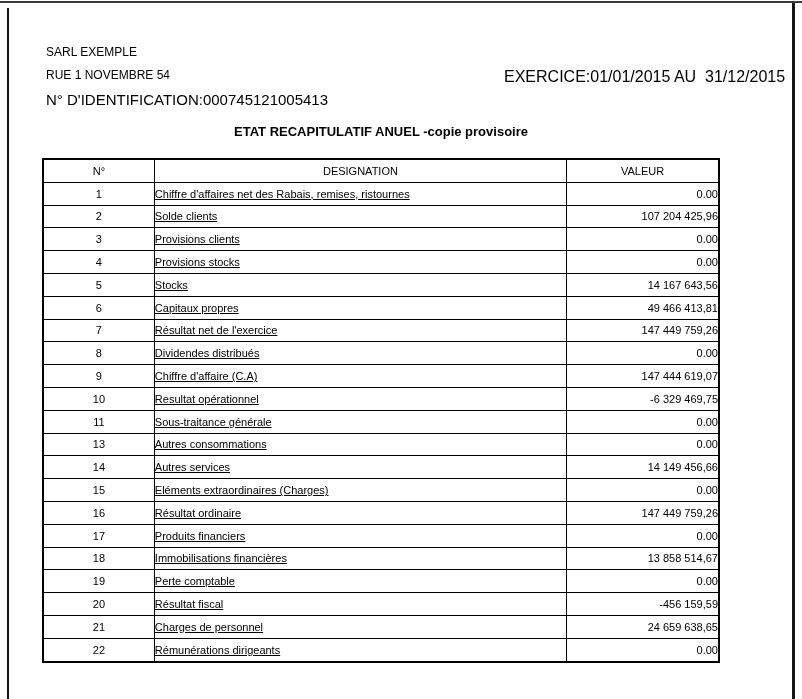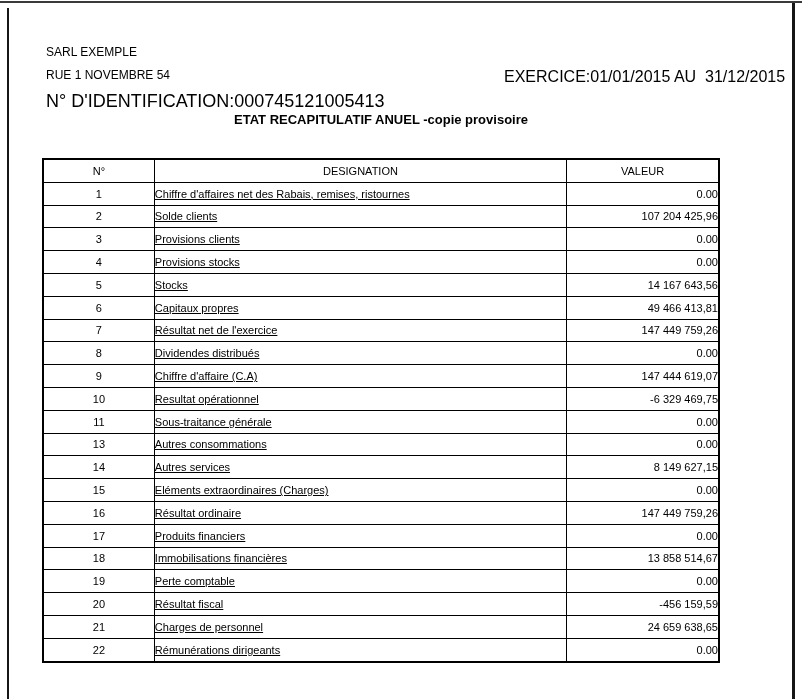--- a/index.html
+++ b/index.html
@@ -38,24 +38,24 @@
   .address-line {
     position: absolute; left: 46px; top: 68px;
     font-size: 12px; white-space: pre;
   }
   .exercice-line {
     position: absolute; left: 504px; top: 68px;
     font-size: 16px; white-space: pre;
   }
   .identification-line {
     position: absolute; left: 46px; top: 91px;
-    font-size: 18px; white-space: pre;
+    font-size: 15px; white-space: pre;
   }
   .report-title {
-    position: absolute; left: 0; top: 112px; width: 762px;
+    position: absolute; left: 0; top: 124px; width: 762px;
     text-align: center; font-size: 13px; font-weight: bold; white-space: pre;
   }
 
   table.report-table {
     position: absolute; left: 42px; top: 158px;
     width: 678px;
     border-collapse: collapse;
     table-layout: fixed;
     font-size: 11px;
   }
@@ -158,21 +158,21 @@
     <td class="cell-valeur">0.00</td>
   </tr>
           <tr>
     <td class="cell-num">13</td>
     <td class="cell-designation">Autres consommations</td>
     <td class="cell-valeur">0.00</td>
   </tr>
           <tr>
     <td class="cell-num">14</td>
     <td class="cell-designation">Autres services</td>
-    <td class="cell-valeur">8 149 627,15</td>
+    <td class="cell-valeur">14 149 456,66</td>
   </tr>
           <tr>
     <td class="cell-num">15</td>
     <td class="cell-designation">Eléments extraordinaires (Charges)</td>
     <td class="cell-valeur">0.00</td>
   </tr>
           <tr>
     <td class="cell-num">16</td>
     <td class="cell-designation">Résultat ordinaire</td>
     <td class="cell-valeur">147 449 759,26</td>

